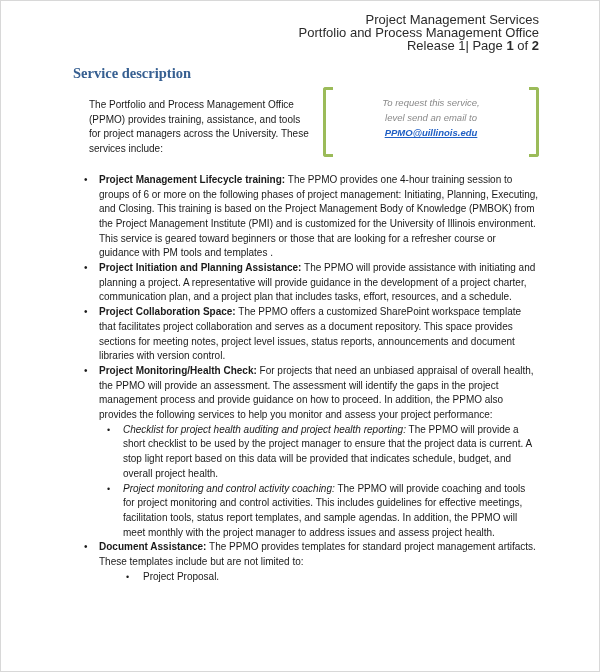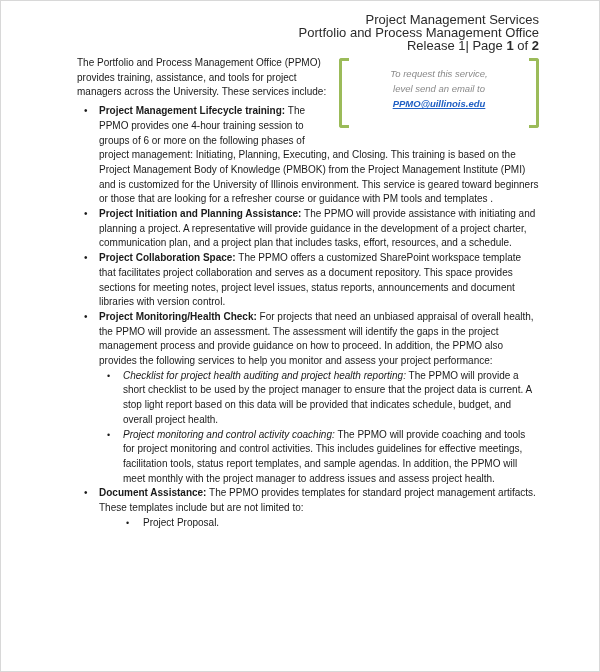--- a/index.html
+++ b/index.html
@@ -21,28 +21,28 @@
   .doc-title{
     font-family:"Liberation Serif","DejaVu Serif",serif;font-weight:normal;
     font-size:24px;line-height:30px;color:var(--navy);margin:0;max-width:430px;
   }
   
   .section-heading{
     font-family:"Liberation Serif","DejaVu Serif",serif;font-weight:bold;
     font-size:14.5px;color:var(--heading);margin:13px 0 3px;
   }
   
-  .callout{float:right;width:200px;height:70px;display:flex;align-items:stretch;margin:2px 0 8px 10px;}
+  .callout{float:right;width:216px;height:70px;display:flex;align-items:stretch;margin:2px 0 8px 10px;}
   .bracket{width:10px;box-sizing:border-box;}
   .bracket-left{border-left:3px solid var(--green);border-top:3px solid var(--green);border-bottom:3px solid var(--green);border-radius:3px 0 0 3px;}
   .bracket-right{border-right:3px solid var(--green);border-top:3px solid var(--green);border-bottom:3px solid var(--green);border-radius:0 3px 3px 0;}
   .callout-body{flex:1;text-align:center;font-style:italic;color:var(--muted);font-size:9.5px;line-height:15px;padding-top:8px;}
   .callout-body a{color:var(--link);font-weight:bold;text-decoration:underline;cursor:pointer;margin-top:40px;}
   
-  .intro{margin:4px;font-size:10px;line-height:14.7px;}
+  .intro{margin:16px;font-size:10px;line-height:14.7px;}
   ul{margin:0;padding:0;list-style:none;font-size:10px;line-height:14.7px;}
   ul.main>li{position:relative;padding-left:26px;}
   ul.main>li::before{content:"\2022";position:absolute;left:11px;}
   ul.sub>li{position:relative;padding-left:24px;}
   ul.sub>li::before{content:"\2022";position:absolute;left:8px;font-size:9px;}
   ul.subsub>li{position:relative;padding-left:44px;}
   ul.subsub>li::before{content:"\2022";position:absolute;left:27px;font-size:9px;}
   .lead{font-weight:bold;}
   .lead-italic{font-style:italic;font-weight:normal;}
 </style>
@@ -51,20 +51,21 @@
 
 <div class="page">
 
   <div class="doc-header">
     <div>Project Management Services</div>
     <div>Portfolio and Process Management Office</div>
     <div><span>Release 1| Page</span> <b>1</b> <span>of</span> <b>2</b></div>
   </div>
 
 
+  <h2 class="section-heading">Service description</h2>
 
   <div class="callout">
     <div class="bracket bracket-left"></div>
     <div class="callout-body">
       <div>To request this service,</div>
       <div>level send an email to</div>
       <div><a>PPMO@uillinois.edu</a></div>
     </div>
     <div class="bracket bracket-right"></div>
   </div>

